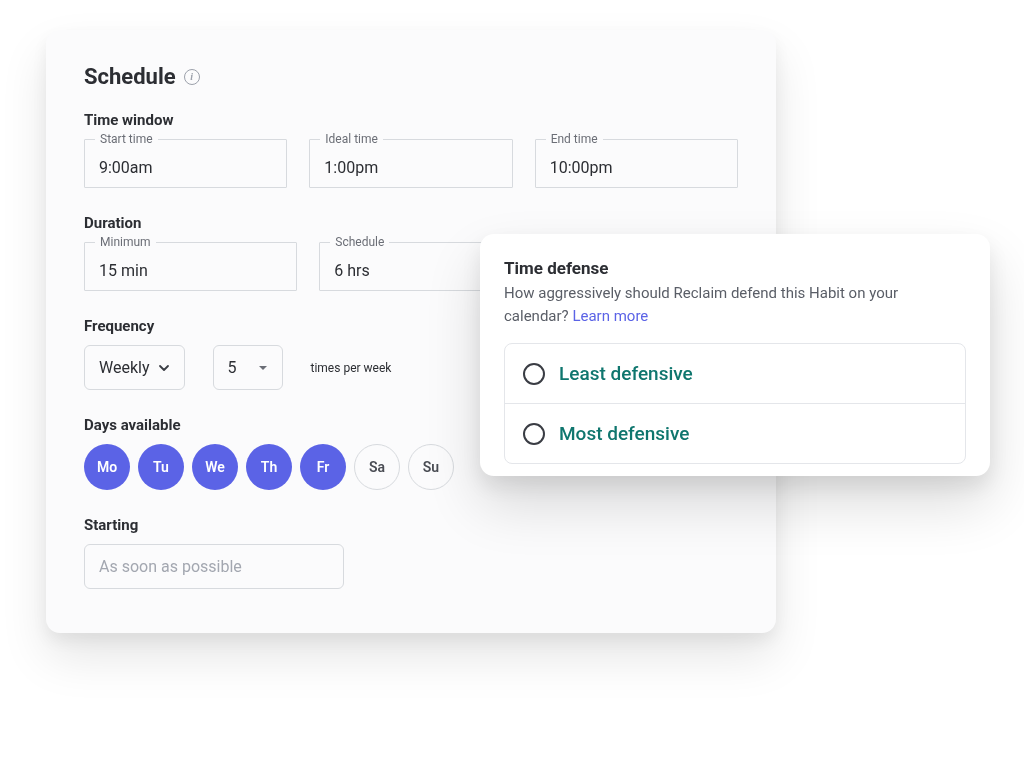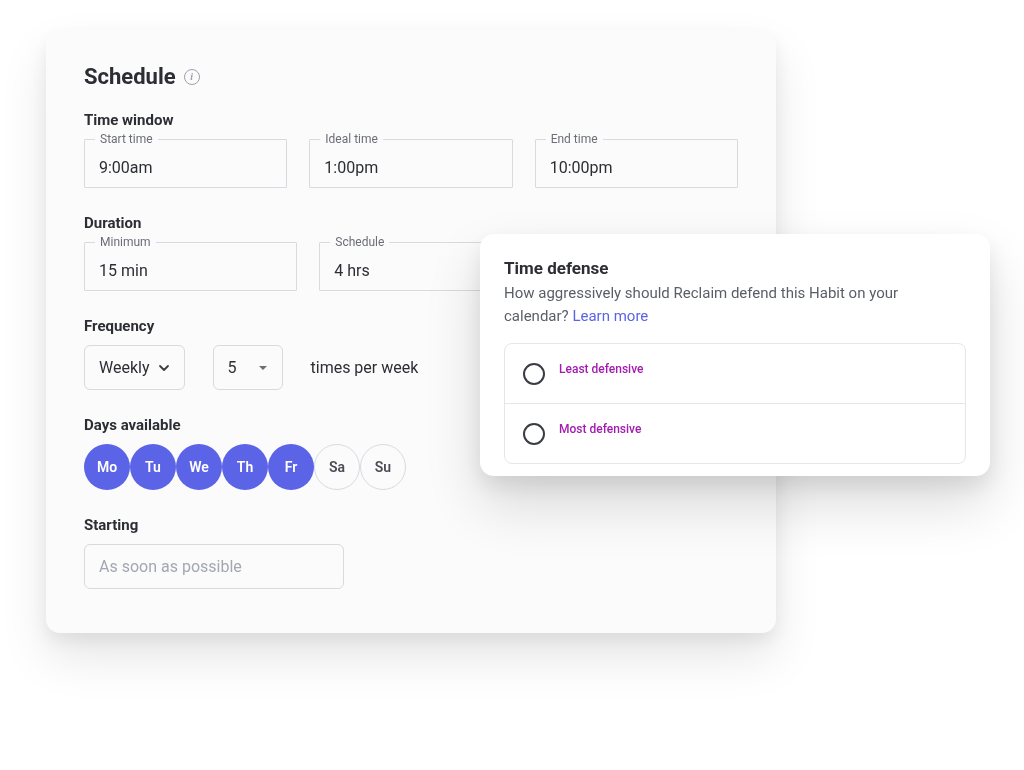--- a/index.html
+++ b/index.html
@@ -99,25 +99,26 @@
     .chevron-down {
       display: inline-block;
     }
     .chevron-down svg { display: block; }
     .freq-row {
       display: flex;
       align-items: center;
       gap: 28px;
     }
     .freq-label {
-      font-size: 16px;
+      font-size: 12px;
       color: #2c2e33;
     }
     .days {
       display: flex;
+      gap: 8px;
     }
     .day {
       width: 46px;
       height: 46px;
       border-radius: 50%;
       display: flex;
       align-items: center;
       justify-content: center;
       font-size: 14px;
       font-weight: 600;
@@ -196,22 +197,22 @@
     }
     .radio.on::after {
       content: '';
       width: 11px;
       height: 11px;
       background: #5b63e6;
       border-radius: 50%;
     }
     .option-text { flex: 1; }
     .option-title {
-      font-size: 12px;
-      color: #a21caf;
+      font-size: 19px;
+      color: #0f766e;
       font-weight: 500;
     }
     .option.selected .option-title {
       font-weight: 700;
     }
     .option-sub {
       font-size: 14px;
       color: #6b6e76;
       line-height: 1.5;
       margin-top: 4px;
@@ -246,21 +247,21 @@
 
   <div class="subsection">
     <div class="subsection-label">Duration</div>
     <div class="row row-3">
       <div class="fieldset">
         <span class="fieldset-legend">Minimum</span>
         <div class="fieldset-value">15 min</div>
       </div>
       <div class="fieldset">
         <span class="fieldset-legend">Schedule</span>
-        <div class="fieldset-value">4 hrs</div>
+        <div class="fieldset-value">6 hrs</div>
       </div>
       <div style="visibility:hidden"></div>
     </div>
   </div>
 
   <div class="subsection">
     <div class="subsection-label">Frequency</div>
     <div class="freq-row">
       <div class="input-box">
         <span>Weekly</span>

